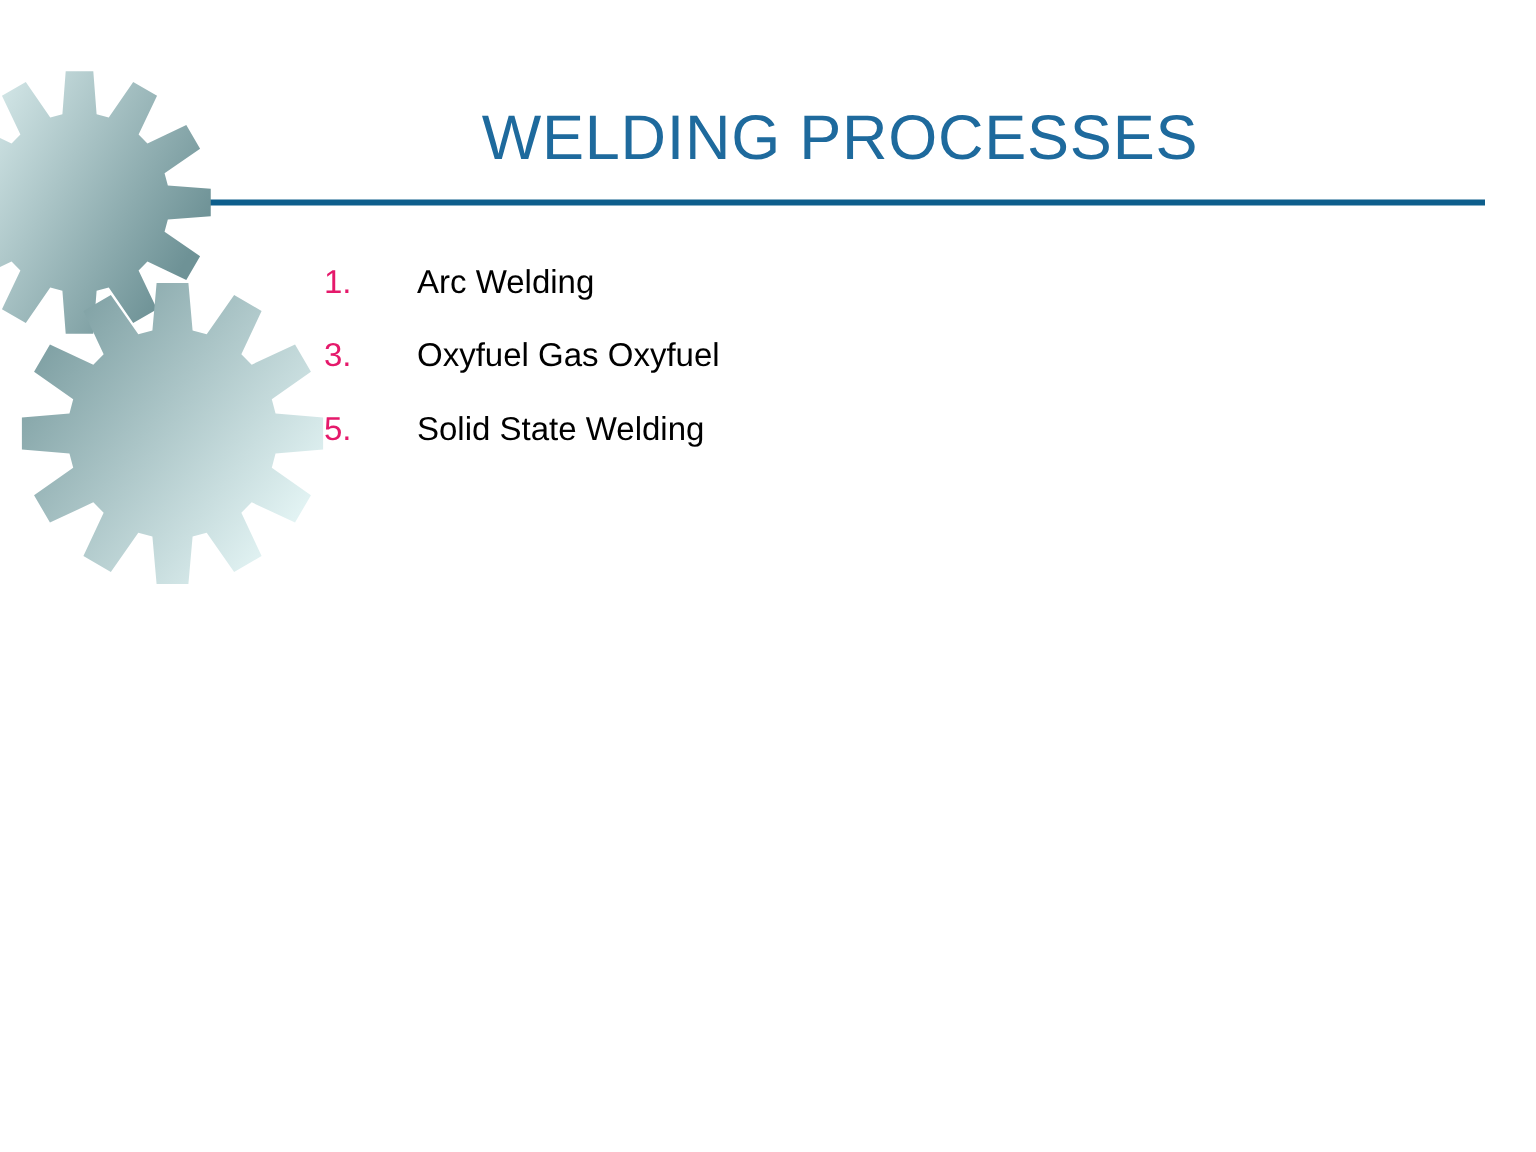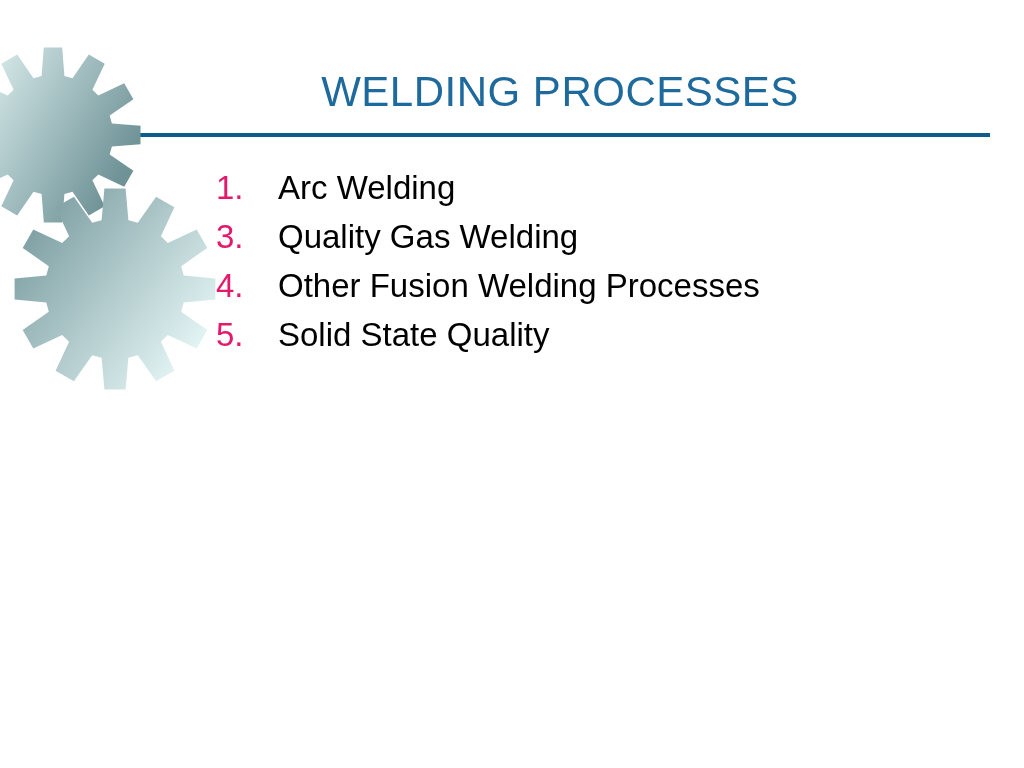--- a/index.html
+++ b/index.html
@@ -48,21 +48,21 @@
   .list {
     position: absolute;
     top: 163px;
     left: 0;
     right: 0;
     z-index: 3;
   }
   .list-row {
     height: 49px;
     line-height: 49px;
-    font-size: 33px;
+    font-size: 22px;
     color: #000000;
     white-space: nowrap;
   }
   .list-num {
     display: inline-block;
     margin-left: 216px;
     width: 62px;
     color: #e5196b;
   }
   .list-label {
@@ -91,23 +91,20 @@
     <path id="gear-2" fill="url(#gg2)" d="M183.7,275.6L215.4,278.4L215.4,299.6L183.7,302.4L181.2,311.8L207.3,330.1L196.7,348.4L167.8,334.9L160.9,341.8L174.4,370.7L156.1,381.3L137.8,355.2L128.4,357.7L125.6,389.4L104.4,389.4L101.6,357.7L92.2,355.2L73.9,381.3L55.6,370.7L69.1,341.8L62.2,334.9L33.3,348.4L22.7,330.1L48.8,311.8L46.3,302.4L14.6,299.6L14.6,278.4L46.3,275.6L48.8,266.2L22.7,247.9L33.3,229.6L62.2,243.1L69.1,236.2L55.6,207.3L73.9,196.7L92.2,222.8L101.6,220.3L104.4,188.6L125.6,188.6L128.4,220.3L137.8,222.8L156.1,196.7L174.4,207.3L160.9,236.2L167.8,243.1L196.7,229.6L207.3,247.9L181.2,266.2Z"></path>
   </svg>
 
   <h1 class="title">WELDING PROCESSES</h1>
 
   <div class="list">
     <div class="list-row">
       <span class="list-num">1.</span><span class="list-label">Arc Welding</span>
     </div>
     <div class="list-row">
-      <span class="list-num">3.</span><span class="list-label">Quality Gas Welding</span>
+      <span class="list-num">3.</span><span class="list-label">Oxyfuel Gas Oxyfuel</span>
     </div>
     <div class="list-row">
-      <span class="list-num">4.</span><span class="list-label">Other Fusion Welding Processes</span>
-    </div>
-    <div class="list-row">
-      <span class="list-num">5.</span><span class="list-label">Solid State Quality</span>
+      <span class="list-num">5.</span><span class="list-label">Solid State Welding</span>
     </div>
   </div>
 
 </div>
 
 </body></html>

